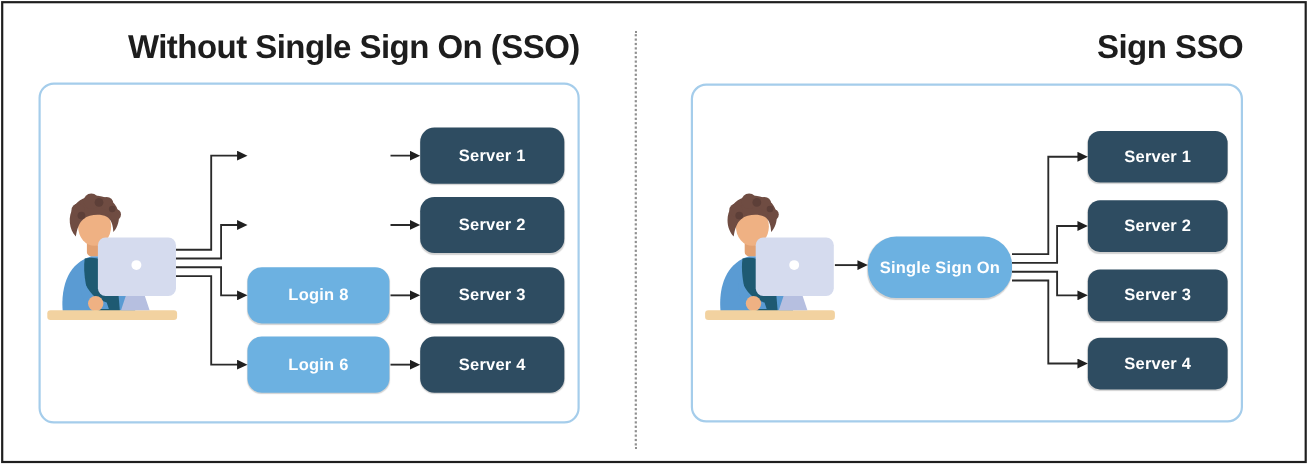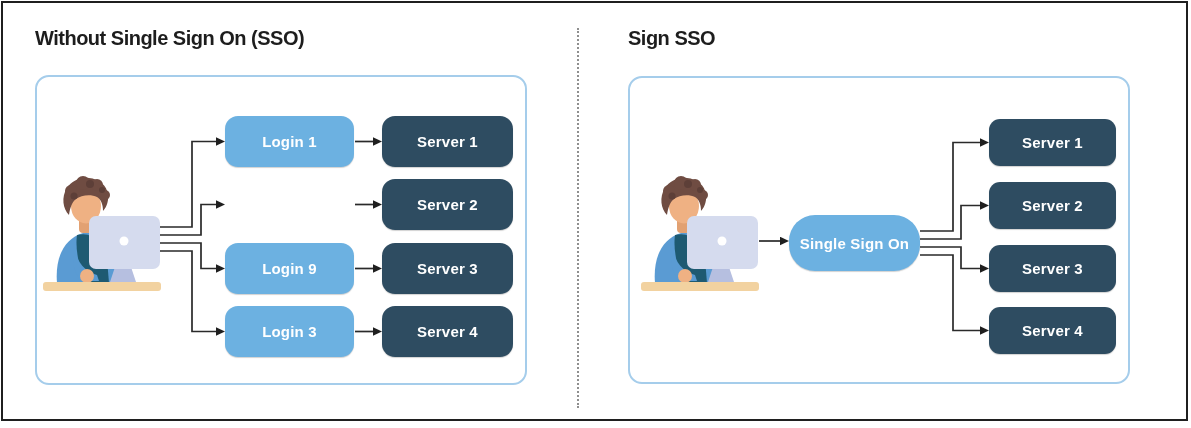--- a/index.html
+++ b/index.html
@@ -2,22 +2,22 @@
 <html><head>
 <meta charset="utf-8">
 <style>
   * { margin: 0; padding: 0; box-sizing: border-box; }
   html, body { width: 1191px; height: 428px; background: #ffffff; font-family: "Liberation Sans", sans-serif; }
   .frame {
     position: absolute; left: 1px; top: 1px; width: 1187px; height: 420px;
     border: 2px solid #1f1f1f; background: #ffffff; overflow: hidden;
   }
   .title {
-    position: absolute; top: 24px; text-align: left;
-    font-size: 20px; font-weight: bold; color: #1d1d1d; letter-spacing: -0.5px;
+    position: absolute; top: 24px; text-align: right;
+    font-size: 30px; font-weight: bold; color: #1d1d1d; letter-spacing: -0.5px;
   }
   .title-left { left: 32px; width: 492px; }
   .title-right { left: 625px; width: 502px; }
   .divider {
     position: absolute; left: 574px; top: 25px; height: 380px; width: 0;
     border-left: 2px dotted #8f8f8f;
   }
   .panel {
     position: absolute; border: 2px solid #a5cdeb; border-radius: 14px; background: #ffffff;
   }
@@ -91,23 +91,22 @@
     <circle cx="64" cy="24" r="5" fill="#6f4c42"></circle>
     <circle cx="49" cy="13" r="4" fill="#5d3f38"></circle>
     <circle cx="33" cy="25" r="3.5" fill="#5d3f38"></circle>
     <circle cx="61" cy="19" r="3" fill="#5d3f38"></circle>
     <rect x="2" y="111" width="118" height="9" rx="3" fill="#f2d2a0"></rect>
     <path d="M74,96 L90,96 L95,111 L69,111 Z" fill="#b6bfe0"></path>
     <rect x="48" y="45" width="71" height="53" rx="7" fill="#d5dbee"></rect>
     <circle cx="83" cy="70" r="4.5" fill="#ffffff"></circle>
   </svg>
 
-  <div class="box box-login r1l">Login 1</div>
-  <div class="box box-login r3l">Login 9</div>
-  <div class="box box-login r4l">Login 3</div>
+  <div class="box box-login r3l">Login 8</div>
+  <div class="box box-login r4l">Login 6</div>
 
   <div class="box box-server-l r1l">Server 1</div>
   <div class="box box-server-l r2l">Server 2</div>
   <div class="box box-server-l r3l">Server 3</div>
   <div class="box box-server-l r4l">Server 4</div>
 
   <div class="box box-sso">Single Sign On</div>
 
   <div class="box box-server-r r1r">Server 1</div>
   <div class="box box-server-r r2r">Server 2</div>

